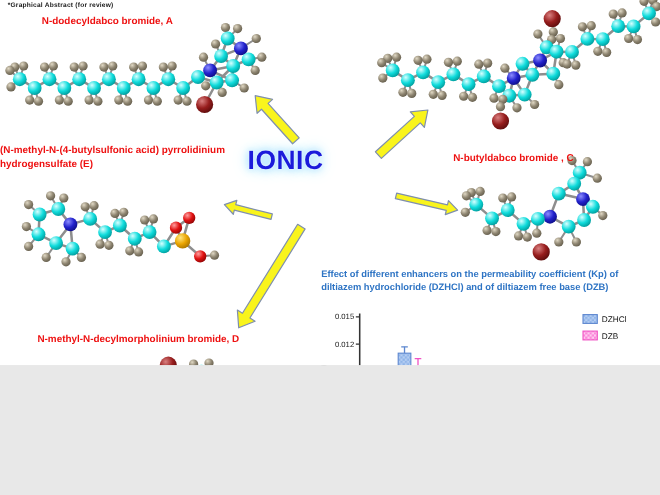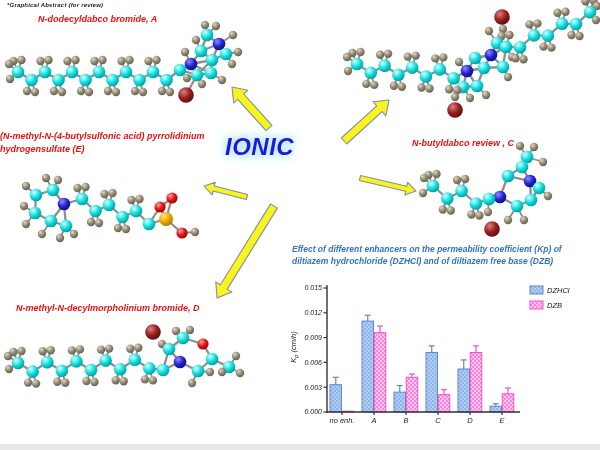--- a/index.html
+++ b/index.html
@@ -1,24 +1,24 @@
 <!DOCTYPE html>
 <html><head>
 <meta charset="utf-8">
 <style>
   html,body{margin:0;padding:0;background:#e8e8e8;}
-  #page{position:relative;width:600px;height:444px;background:#ffffff;overflow:hidden;
-        font-family:"Liberation Sans",sans-serif;font-style:italic;}
+  #page{position:relative;width:600px;height:332px;background:#ffffff;overflow:hidden;
+        font-family:"Liberation Sans",sans-serif;}
   .abs{position:absolute;}
   #hdr{left:7px;top:2px;font-size:6px;font-weight:bold;color:#1a1a1a;letter-spacing:0.2px;}
   .mol-label{font-size:9px;font-weight:bold;color:#ee1111;white-space:nowrap;}
   #lab-a{left:38px;top:14px;}
   #lab-b{left:355px;top:10px;}
   #lab-c{left:412px;top:138px;}
-  #lab-d{left:16px;top:303px;}
+  #lab-d{left:34px;top:303px;}
   #lab-e{left:0px;top:130px;width:215px;text-align:left;white-space:normal;line-height:1.45;}
   #center-title{left:225px;top:133px;width:160px;text-align:left;
     font-size:24px;font-weight:bold;color:#1b1bdb;line-height:1.16;letter-spacing:0.5px;
     text-shadow:0 0 2px #ffffff,0 0 5px #bfeaff,0 0 9px #a5e2ff,0 0 14px #9fdfff;}
   #chart-title{left:292px;top:243px;width:302px;font-size:8.5px;font-weight:bold;
     color:#2e74c4;line-height:1.45;}
   svg{position:absolute;left:0;top:0;}
   text{font-family:"Liberation Sans",sans-serif;}
 </style>
 </head>
@@ -582,21 +582,21 @@
       <polygon points="270.6,203.9 220.4,284.8 215.8,281.9 217.0,298.0 231.9,292.0 227.2,289.1 277.4,208.1" fill="#f9f41c" stroke="#7f8fae" stroke-width="1.1" stroke-linejoin="round"></polygon>
     </svg>
 
   <div id="hdr" class="abs">*Graphical Abstract (for review)</div>
 
   <div id="lab-a" class="abs mol-label">N-dodecyldabco bromide, A</div>
   <div id="lab-e" class="abs mol-label">
     <div>(N-methyl-N-(4-butylsulfonic acid) pyrrolidinium</div>
     <div>hydrogensulfate (E)</div>
   </div>
-  <div id="lab-c" class="abs mol-label">N-butyldabco review , C</div>
+  <div id="lab-c" class="abs mol-label">N-butyldabco bromide , C</div>
   <div id="lab-d" class="abs mol-label">N-methyl-N-decylmorpholinium bromide, D</div>
 
   <div id="center-title" class="abs">
     <div>IONIC</div>
   </div>
 
   <div id="chart-title" class="abs">
     <div>Effect of different enhancers on the permeability coefficient (Kp) of</div>
     <div>diltiazem hydrochloride (DZHCl) and of diltiazem free base (DZB)</div>
   </div>

